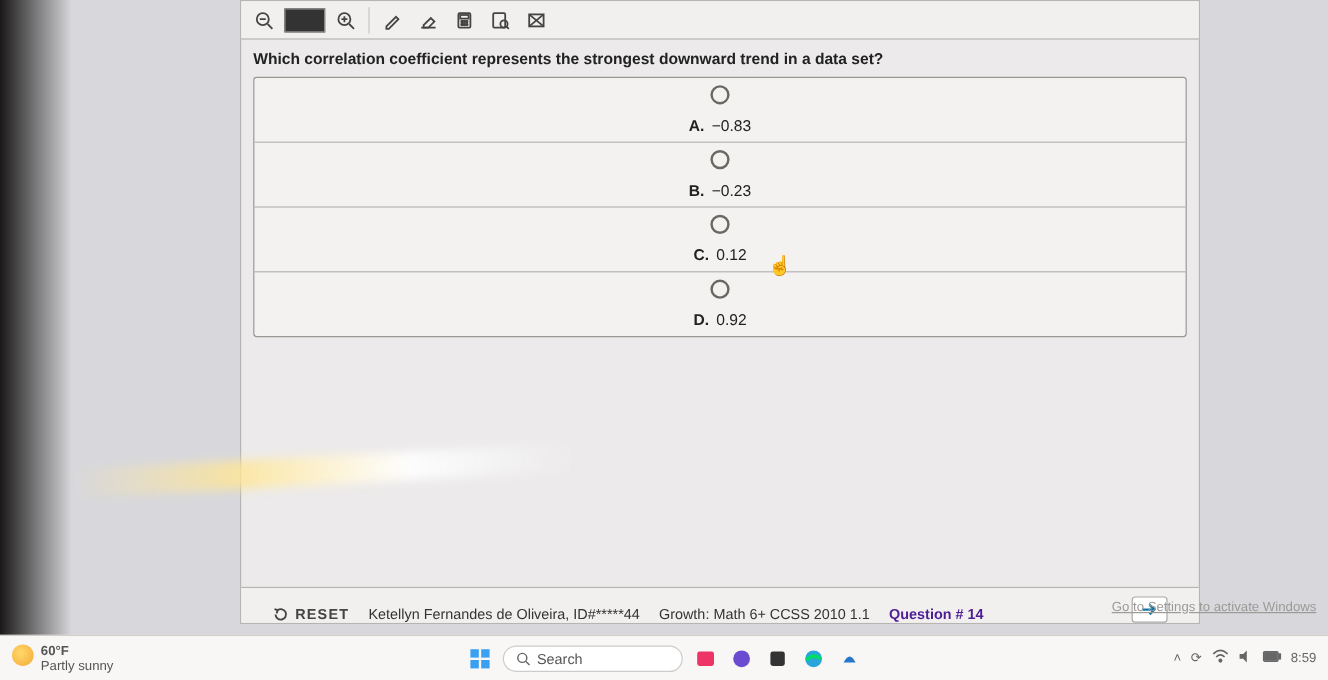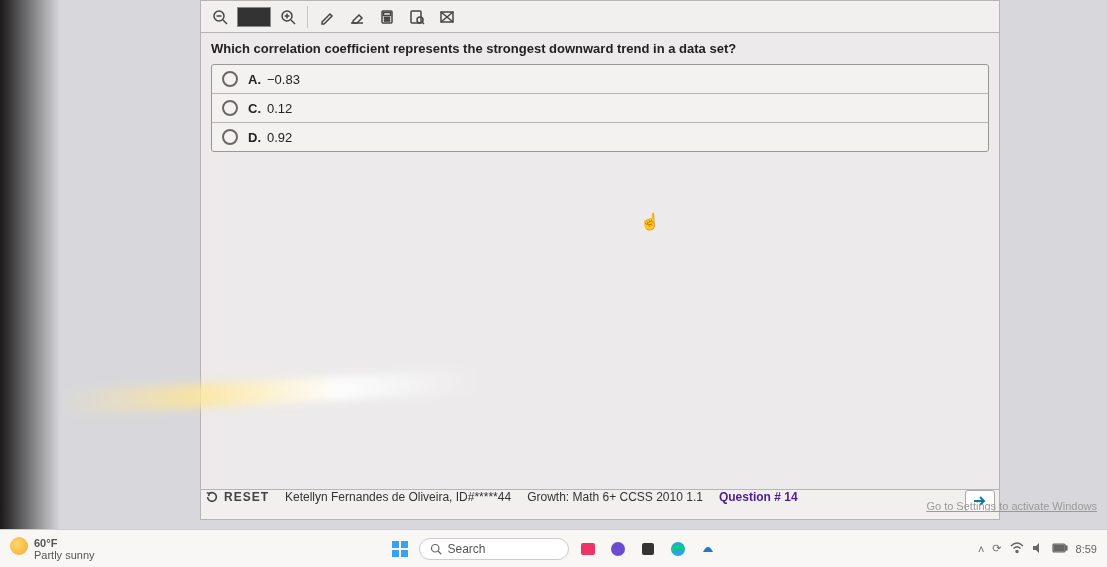--- a/index.html
+++ b/index.html
@@ -57,35 +57,36 @@
     background:#f4f2f0;
   }
   .option-row{
     display:flex; align-items:center;
     padding: 6px 10px;
     border-bottom:1px solid #b7b4b4;
     font-size:13px;
     color:#222;
     cursor:pointer;
     gap:10px;
+    flex-direction:column;
   }
   .option-row:last-child{ border-bottom:none; }
   .radio {
     width:16px; height:16px;
     border:2px solid #6b6863;
     border-radius:50%;
     flex-shrink:0;
   }
   .opt-letter{ font-weight:bold; margin-right:6px; }
   .statusbar{
     height:30px;
     border-top:1px solid #b7b4b4;
     background:#f2f0ef;
-    display:flex; align-items:flex-start;
-    padding:0 4px;
+    display:flex; align-items:flex-end;
+    padding:0 26px;
     font-size:12px;
     color:#333;
     gap:16px;
   }
   .reset-btn{
     display:flex; align-items:center; gap:5px;
     font-weight:bold; letter-spacing:1px;
     cursor:pointer; color:#444;
   }
   .statusbar .spacer{ flex:1; }
@@ -228,20 +229,24 @@
 
   <div class="content">
     <div class="question-prompt">Which correlation coefficient represents the strongest downward trend in a data set?</div>
     <div class="options">
       <div class="option-row">
         <span class="radio"></span>
         <span><span class="opt-letter">A.</span><span>−0.83</span></span>
       </div>
       <div class="option-row">
         <span class="radio"></span>
+        <span><span class="opt-letter">B.</span><span>−0.23</span></span>
+      </div>
+      <div class="option-row">
+        <span class="radio"></span>
         <span><span class="opt-letter">C.</span><span>0.12</span></span>
       </div>
       <div class="option-row">
         <span class="radio"></span>
         <span><span class="opt-letter">D.</span><span>0.92</span></span>
       </div>
     </div>
   </div>
 
   <div class="statusbar">

